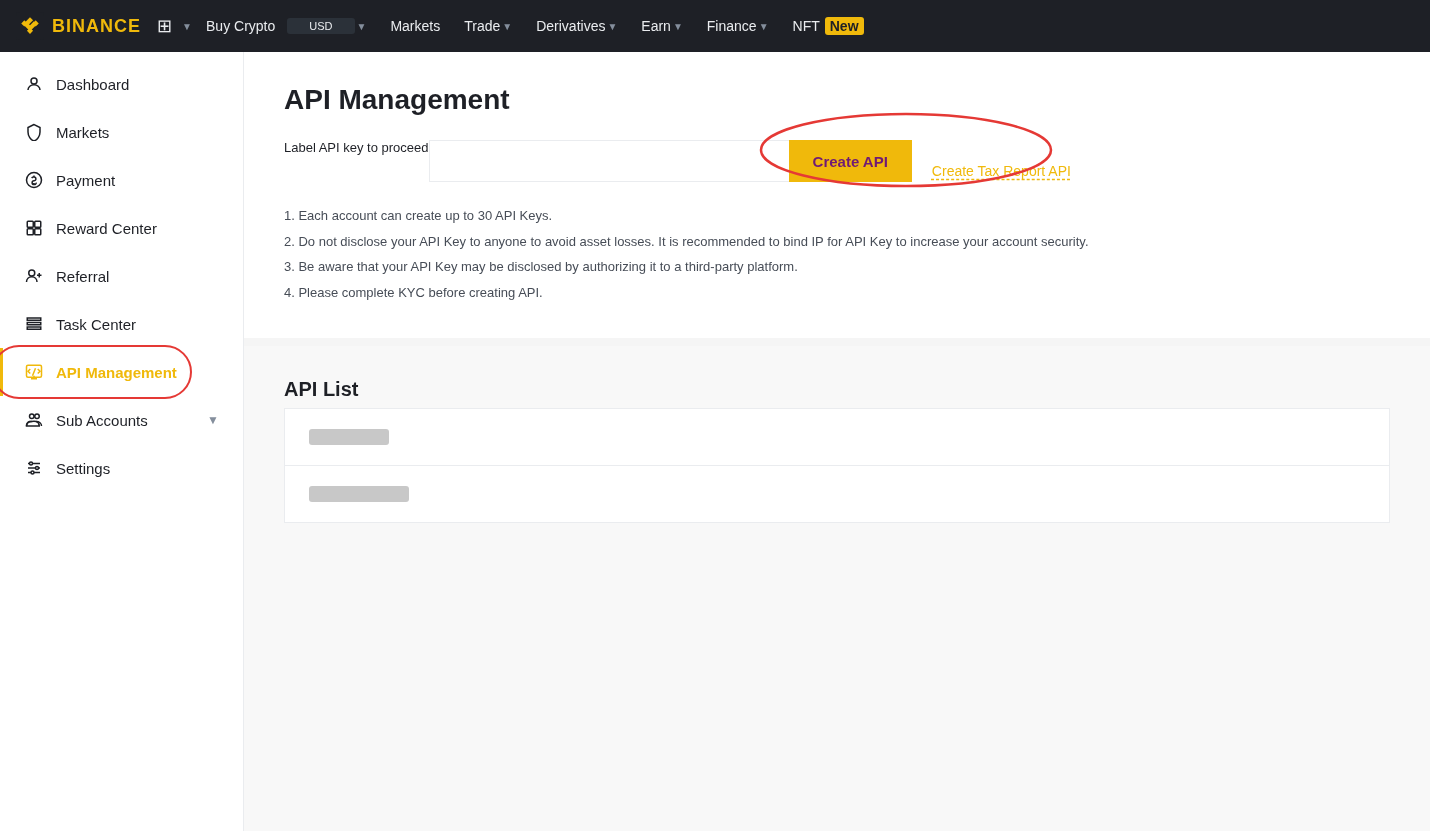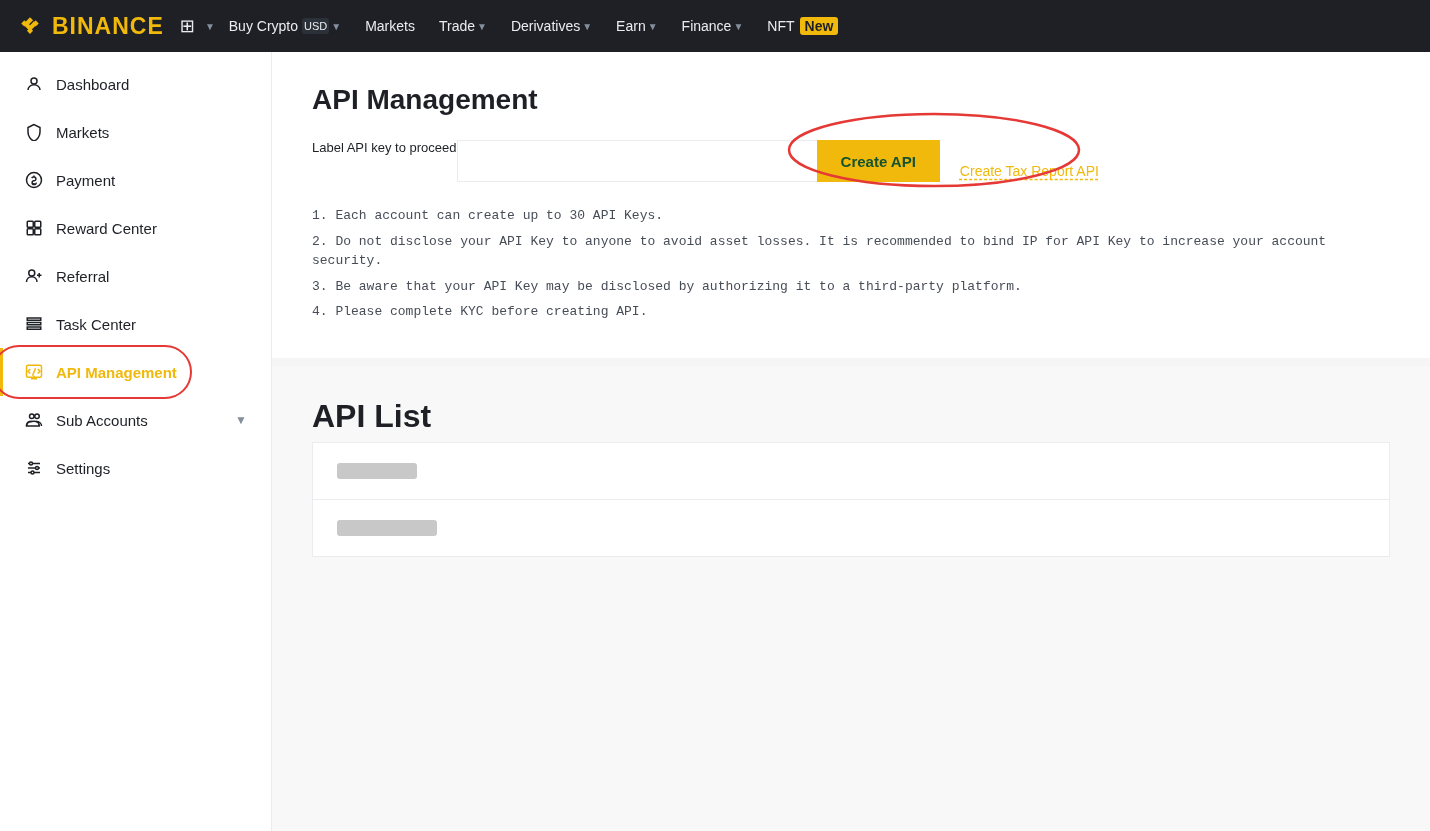--- a/index.html
+++ b/index.html
@@ -21,21 +21,21 @@
       gap: 8px;
       margin-right: 12px;
     }
     .logo-icon {
       width: 28px;
       height: 28px;
     }
     .logo-text {
       color: #f0b90b;
       font-weight: 700;
-      font-size: 23px;
+      font-size: 18px;
       letter-spacing: 1px;
     }
     .nav-grid-icon {
       color: #eaecef;
       font-size: 18px;
       margin-right: 4px;
       cursor: pointer;
     }
     .nav-dropdown-arrow {
       color: #848e9c;
@@ -59,35 +59,35 @@
       font-size: 14px;
       font-weight: 700;
       padding: 1px 5px;
       border-radius: 3px;
       margin-left: 5px;
     }
     .usd-badge {
       background: #2b3139;
       color: #eaecef;
       font-size: 11px;
-      padding: 2px 2px;
+      padding: 2px 22px;
       border-radius: 3px;
-      margin-left: 4px;
+      margin-left: 12px;
     }
 
     
     .layout {
       display: flex;
       flex: 1;
       overflow: hidden;
     }
 
     
     .sidebar {
-      width: 272px;
+      width: 244px;
       background: #fff;
       border-right: 1px solid #eaecef;
       flex-shrink: 0;
       overflow-y: auto;
       padding: 8px 0;
     }
     .sidebar-item {
       display: flex;
       align-items: center;
       gap: 12px;
@@ -175,21 +175,21 @@
       outline: none;
       color: #1e2026;
       background: #fff;
     }
     .create-btn-wrap {
       position: relative;
       margin-top: 19px;
     }
     .create-api-btn {
       background: #f0b90b;
-      color: #14532d;
+      color: #701a75;
       border: none;
       height: 42px;
       padding: 0 24px;
       font-size: 15px;
       font-weight: 600;
       cursor: pointer;
       white-space: nowrap;
     }
     .create-tax-btn {
       background: none;
@@ -205,30 +205,29 @@
     }
     .api-notes {
       display: flex;
       flex-direction: column;
       gap: 6px;
     }
     .api-note {
       font-size: 13px;
       color: #474d57;
       line-height: 1.5;
-      font-family: Liberation Mono, monospace;
     }
 
     
     .api-list-section {
       background: #f8f8f8;
       padding: 32px 40px;
     }
     .section-title {
-      font-size: 32px;
+      font-size: 20px;
       font-weight: 600;
       color: #1e2026;
       margin-bottom: 7px;
     }
     .api-list {
       background: #fff;
       border: 1px solid #eaecef;
     }
     .api-list-item {
       padding: 20px 24px;

